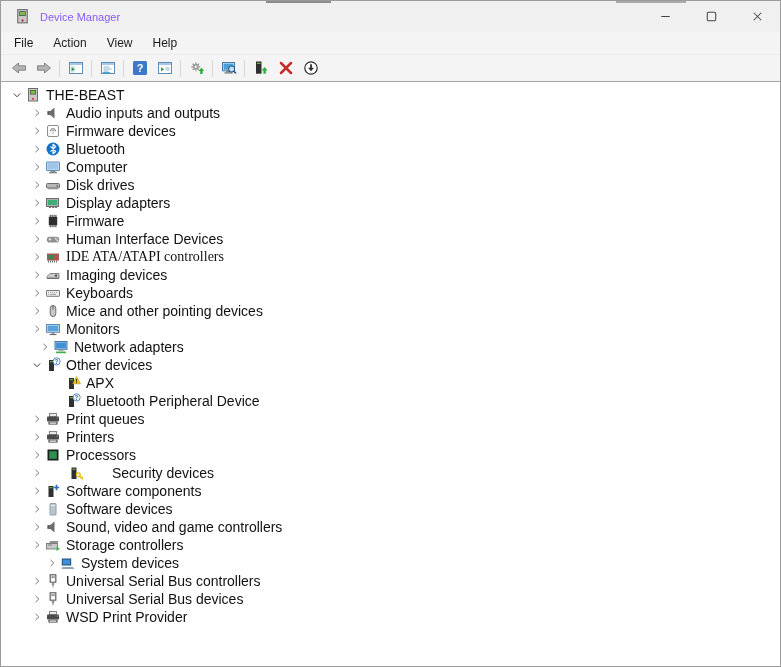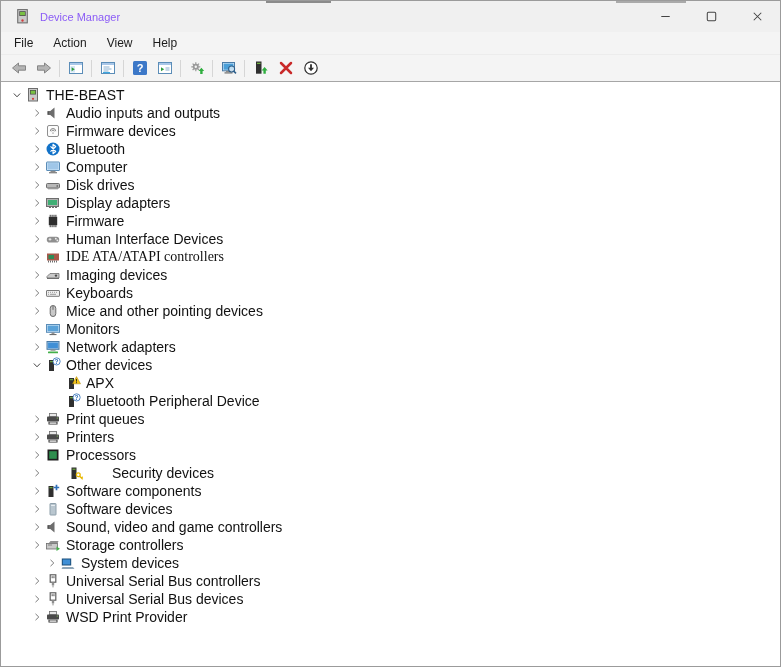--- a/index.html
+++ b/index.html
@@ -357,21 +357,21 @@
         <span class="tree-icon">
           <svg viewBox="0 0 16 16">
             <rect x="1.5" y="3.5" width="13" height="7.8" fill="#cde4f7" stroke="#5b8db8"></rect>
             <rect x="2.6" y="4.6" width="10.8" height="5.6" fill="#5aa2d8"></rect>
             <rect x="6.5" y="11.5" width="3" height="1.4" fill="#8a8a8a"></rect>
             <rect x="4.5" y="13" width="7" height="1.1" fill="#6d6d6d"></rect>
           </svg>
         </span>
         <span class="tree-label">Monitors</span>
       </div>
-      <div class="tree-row" style="padding-left: 28px;">
+      <div class="tree-row" style="padding-left: 28px; margin-left: 8px;">
         <span class="expander">
           <svg viewBox="0 0 16 16">
             <path d="M6 3.8l4.4 4.2L6 12.2" stroke="#767676" stroke-width="1.3" fill="none"></path>
           </svg>
         </span>
         <span class="tree-icon">
           <svg viewBox="0 0 16 16">
             <rect x="2" y="2.5" width="12" height="7.8" fill="#9fc6e8" stroke="#4a7ba6"></rect>
             <rect x="3.1" y="3.6" width="9.8" height="5.6" fill="#3f8fd6"></rect>
             <rect x="5.5" y="10.5" width="5" height="1.2" fill="#8a8a8a"></rect>

